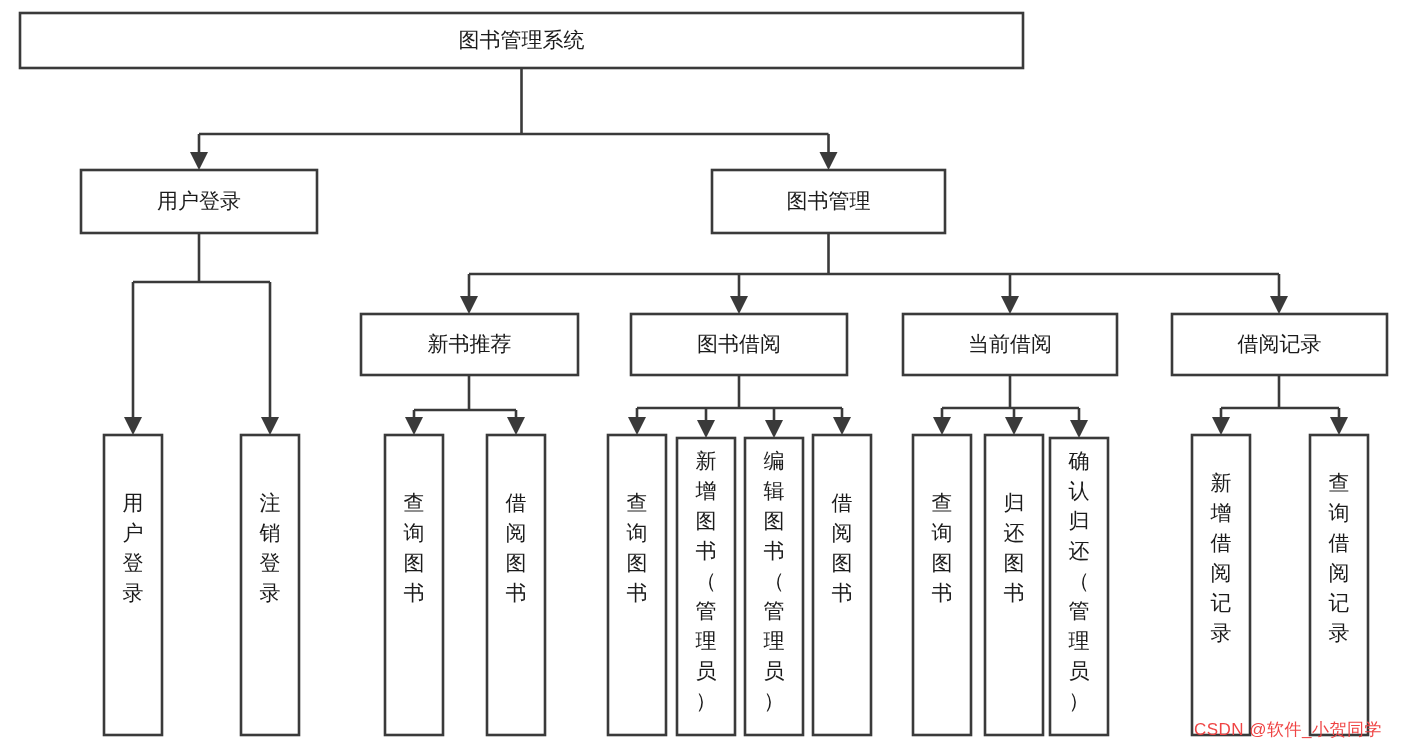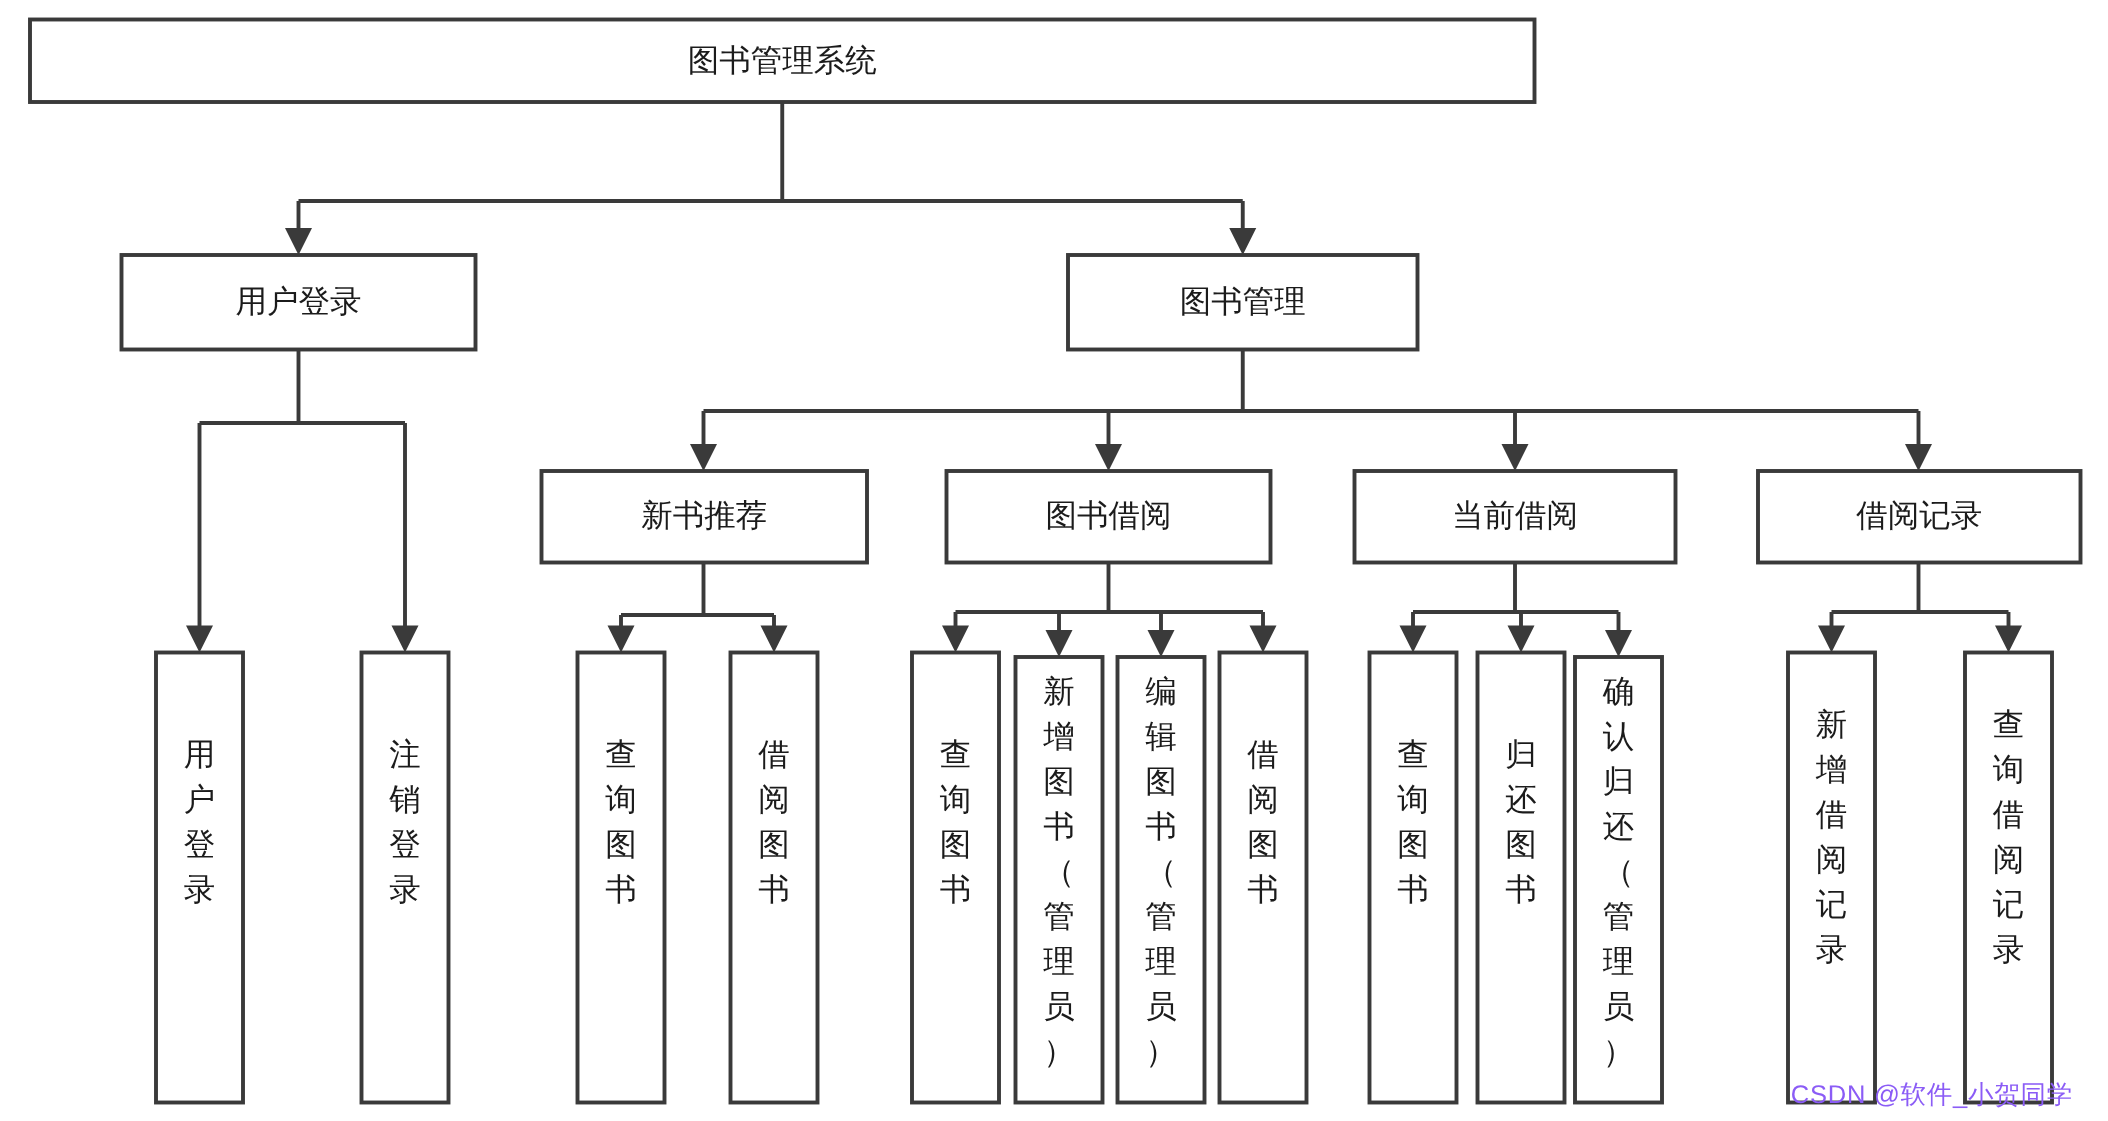--- a/index.html
+++ b/index.html
@@ -53,21 +53,21 @@
     fill: #1b1b1b;
     font-size: 21px;
     text-anchor: middle;
   }
   .watermark {
     position: absolute;
     right: 12px;
     bottom: 6px;
     font-family: "Liberation Sans", "DejaVu Sans", sans-serif;
     font-size: 17px;
-    color: #8b5cf6;
+    color: #ef4444;
     letter-spacing: 0.5px;
     white-space: nowrap;
     pointer-events: none;
     margin-left: 36px;
   }
 </style>
 </head>
 <body>
 
 <div id="diagram-root">

